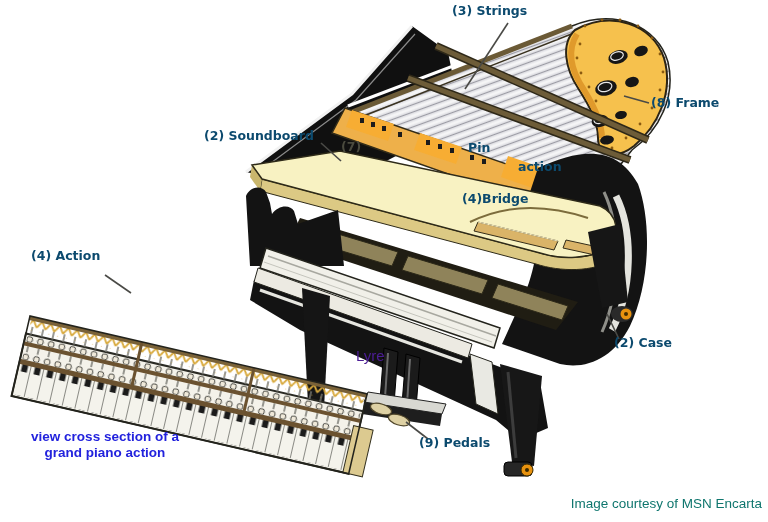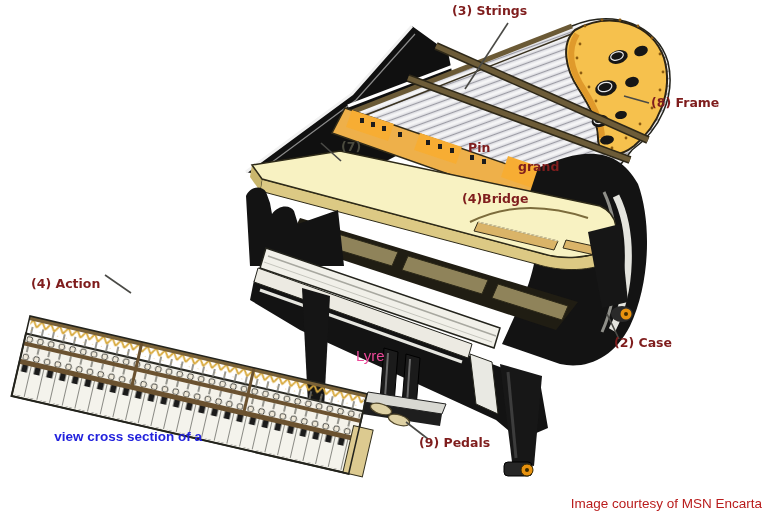--- a/index.html
+++ b/index.html
@@ -1,24 +1,24 @@
 <!DOCTYPE html>
 <html><head>
 <meta charset="utf-8">
 <style>
   html,body{margin:0;padding:0;background:#fff;}
   #canvas{position:relative;width:768px;height:522px;background:#ffffff;overflow:hidden;
           font-family:"Liberation Sans",sans-serif;}
   #art{position:absolute;left:0;top:0;}
-  .lbl{position:absolute;font:600 12.5px "DejaVu Sans",sans-serif;color:#7f1d1d;white-space:nowrap;}
+  .lbl{position:absolute;font:600 12.5px "DejaVu Sans",sans-serif;color:#0c4a6e;white-space:nowrap;}
   .lbl-faint{color:#4a4a3e;}
-  .lbl-lyre{font:400 15px "Liberation Sans",sans-serif;color:#ec4899;}
-  #xsection-link{position:absolute;left:8px;top:429px;width:194px;text-align:right;
+  .lbl-lyre{font:400 15px "Liberation Sans",sans-serif;color:#4c1d95;}
+  #xsection-link{position:absolute;left:8px;top:429px;width:194px;text-align:center;
         font:700 13.5px "Liberation Sans",sans-serif;color:#2222dd;line-height:1.22;cursor:pointer;}
-  #credit{position:absolute;right:6px;top:496px;font:400 13.5px "Liberation Sans",sans-serif;color:#b91c1c;}
+  #credit{position:absolute;right:6px;top:496px;font:400 13.5px "Liberation Sans",sans-serif;color:#0f766e;}
 </style>
 </head>
 <body>
 
 <div id="canvas">
 
   <svg id="art" width="768" height="522" viewBox="0 0 768 522">
     <defs>
       <pattern id="pstr" width="7" height="7" patternUnits="userSpaceOnUse" patternTransform="rotate(-20)">
         <rect width="7" height="7" fill="#ebebee"></rect>
@@ -208,28 +208,30 @@
       <line x1="649" y1="103" x2="624" y2="96"></line>
       <line x1="321" y1="143" x2="341" y2="161"></line>
       <line x1="105" y1="275" x2="131" y2="293"></line>
       <line x1="406" y1="422" x2="428" y2="439"></line>
       <line x1="607" y1="314" x2="619" y2="339"></line>
     </g>
   </svg>
 
   <div class="lbl" style="left:452px;top:3px">(3) Strings</div>
   <div class="lbl" style="left:651px;top:95px">(8) Frame</div>
+  <div class="lbl" style="left:204px;top:128px">(2) Soundboard</div>
   <div class="lbl lbl-faint" style="left:341px;top:139px">(7)</div>
   <div class="lbl" style="left:468px;top:140px">Pin</div>
-  <div class="lbl" style="left:518px;top:159px">grand</div>
+  <div class="lbl" style="left:518px;top:159px">action</div>
   <div class="lbl" style="left:462px;top:191px">(4)Bridge</div>
-  <div class="lbl" style="left:31px;top:276px">(4) Action</div>
+  <div class="lbl" style="left:31px;top:248px">(4) Action</div>
   <div class="lbl lbl-lyre" style="left:356px;top:347px">Lyre</div>
   <div class="lbl" style="left:419px;top:435px">(9) Pedals</div>
   <div class="lbl" style="left:614px;top:335px">(2) Case</div>
 
   <div id="xsection-link">
     <div>view cross section of a</div>
+    <div>grand piano action</div>
   </div>
 
   <div id="credit">Image courtesy of MSN Encarta</div>
 
 </div>
 
 </body></html>

